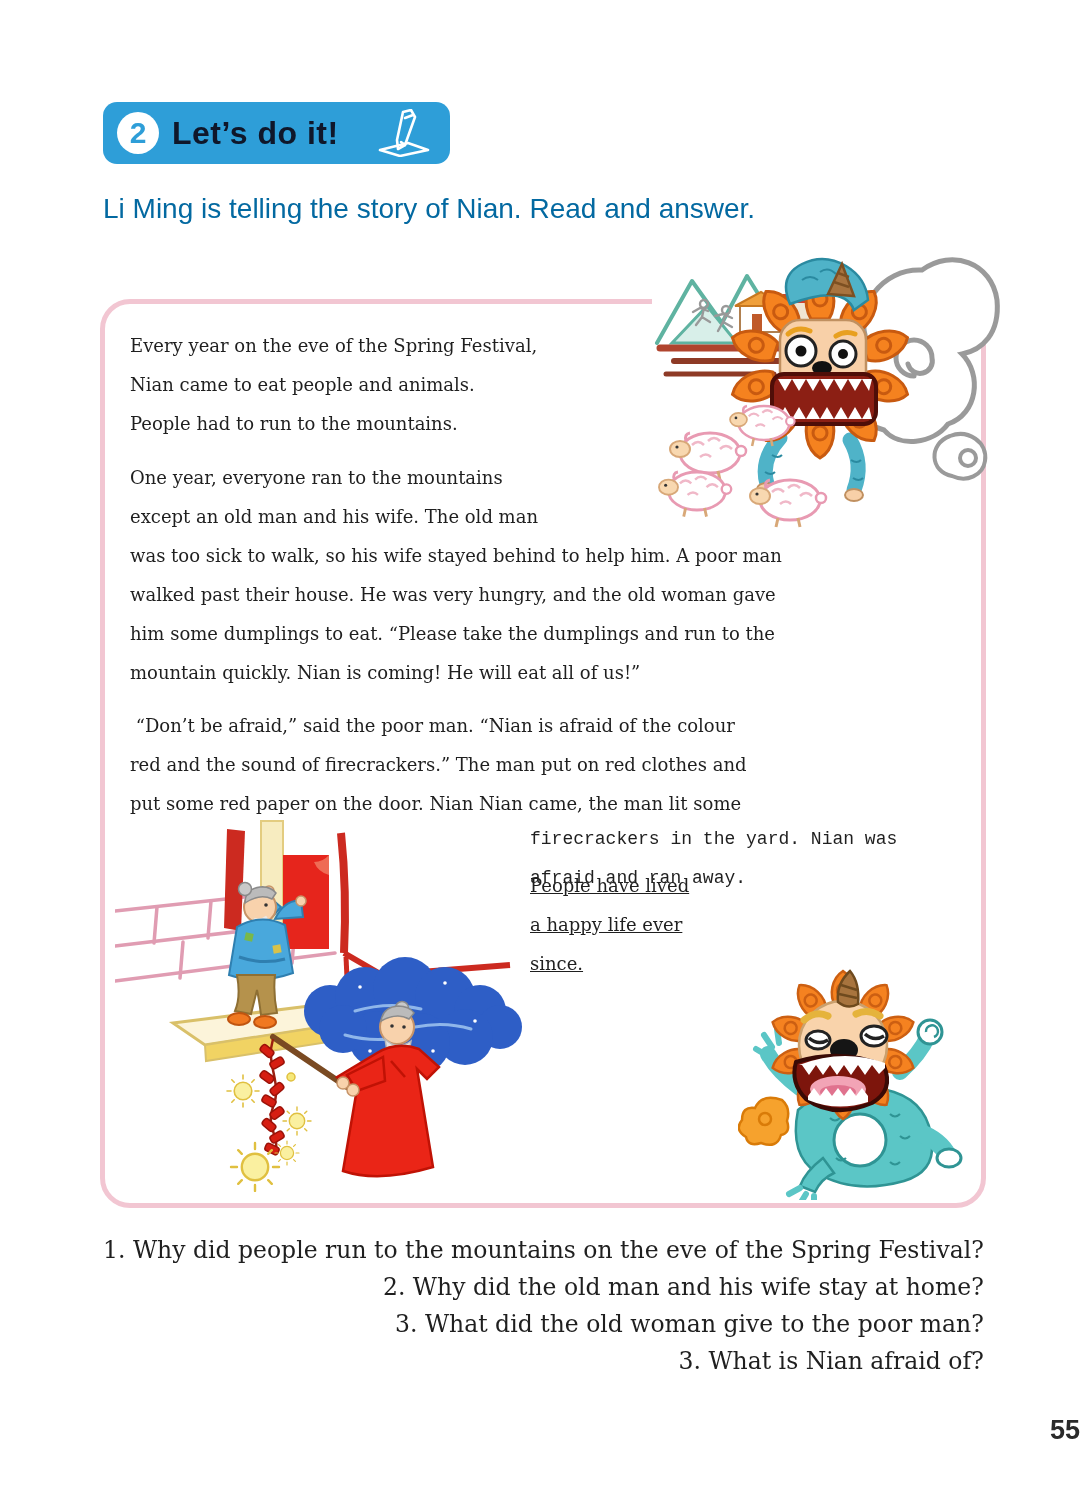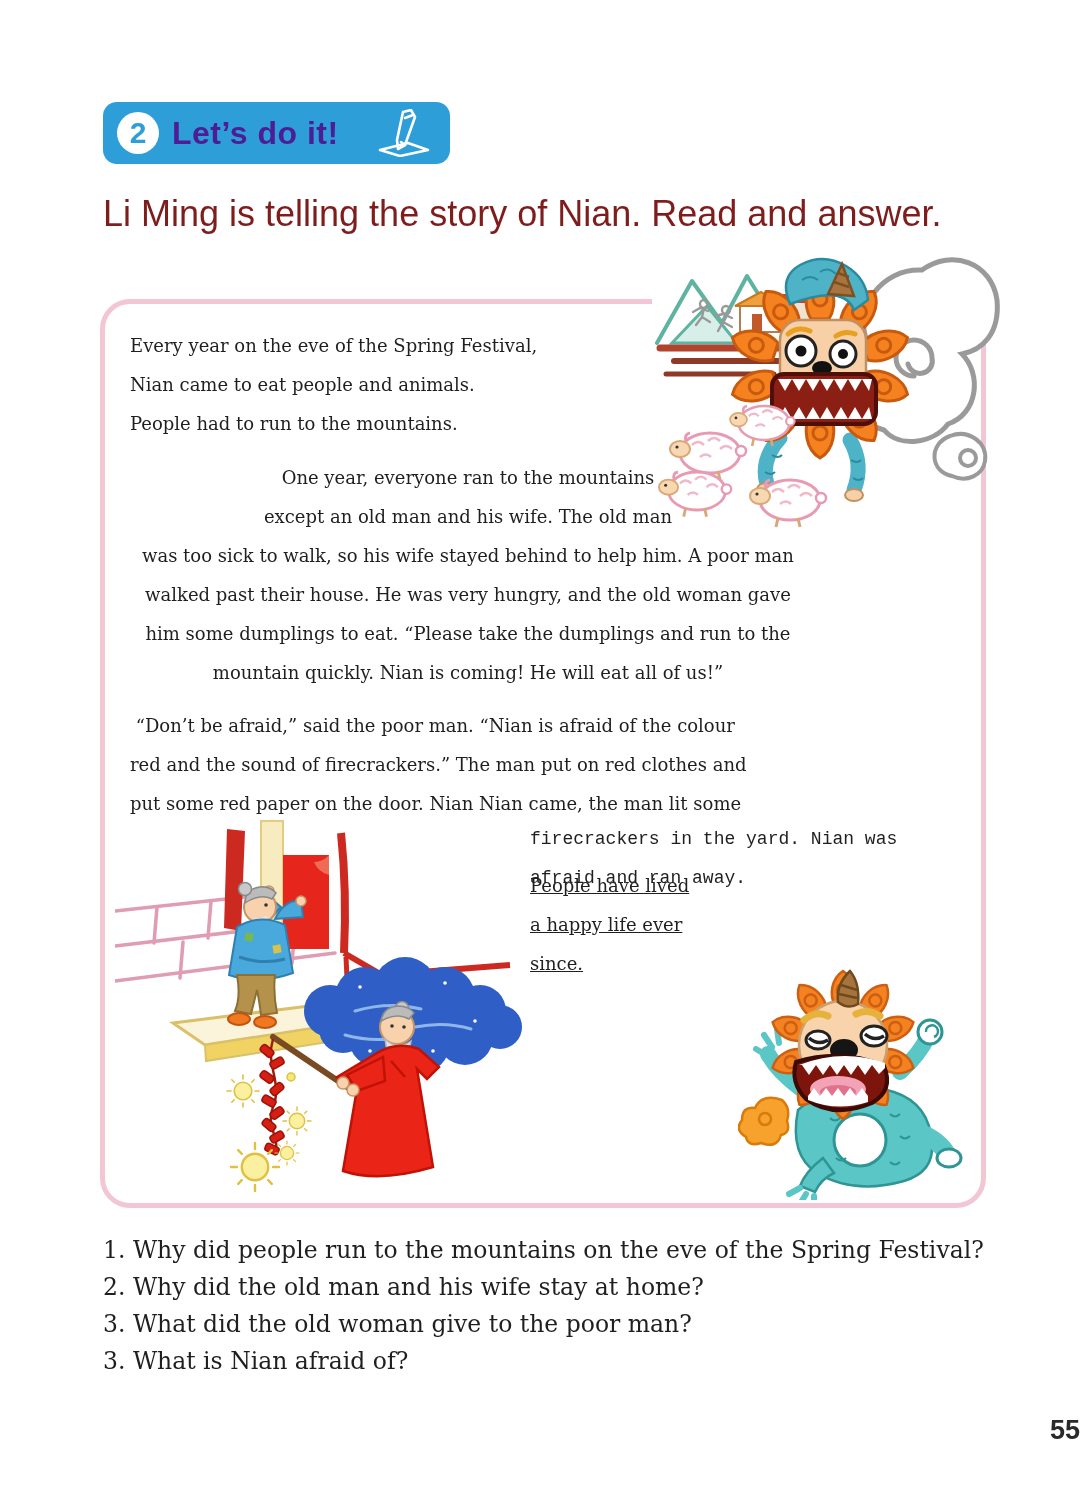--- a/index.html
+++ b/index.html
@@ -14,51 +14,51 @@
     background:#2E9ED8; border-radius:14px;
     display:flex; align-items:center; padding:0 14px; gap:13px;
   }
   .badge-num {
     width:42px; height:42px; border-radius:50%; background:#ffffff;
     color:#2E9ED8; font-family:"Liberation Sans", sans-serif; font-weight:bold;
     font-size:30px; display:flex; align-items:center; justify-content:center;
     flex:0 0 auto;
   }
   .badge-title {
-    color:#4c1d95; font-family:"Liberation Sans", sans-serif; font-weight:bold;
+    color:#0f172a; font-family:"Liberation Sans", sans-serif; font-weight:bold;
     font-size:32px; letter-spacing:0.5px; white-space:nowrap;
   }
   .badge-pencil { margin-left:auto; margin-right:4px; }
   
   .instruction {
     position:absolute; left:103px; top:193px;
-    font-family:"Liberation Sans", sans-serif; font-size:36px; color:#7f1d1d;
+    font-family:"Liberation Sans", sans-serif; font-size:28px; color:#0369a1;
     white-space:nowrap;
   }
   
   .story-box {
     position:absolute; left:100px; top:299px; width:886px; height:909px;
     border:5px solid #F2C6D2; border-radius:30px; background:#ffffff;
   }
   .para {
     position:absolute; font-size:18px; line-height:39px; color:#1f1f1f;
     white-space:pre; z-index:4;
   }
   .para-1 { left:130px; top:326px; }
-  .para-2 { left:142px; top:458px;text-align:center; }
+  .para-2 { left:130px; top:458px; }
   .para-3 { left:130px; top:706px; }
   .para-4 { left:530px; top:820px;font-family:Liberation Mono, monospace; }
   .para-5 { left:530px; top:866px;text-decoration:underline; }
   
   .illo { position:absolute; }
   .illo-a { left:652px; top:248px; width:350px; height:295px; z-index:3; }
   .illo-b { left:115px; top:815px; width:410px; height:377px; z-index:2; }
   .illo-c { left:738px; top:960px; width:270px; height:240px; z-index:2; }
   
-  .questions { position:absolute; left:103px; top:1232px; z-index:1; }
+  .questions { position:absolute; left:103px; top:1232px; z-index:1;text-align:right; }
   .q-line { font-size:23.5px; line-height:37px; color:#1f1f1f; white-space:pre; }
   
   .page-number {
     position:absolute; left:0; top:1415px; width:100%; text-align:right;
     font-family:"Liberation Sans", sans-serif; font-weight:bold;
     font-size:27px; color:#2a2a2a;
   }
 </style>
 </head>
 <body>

